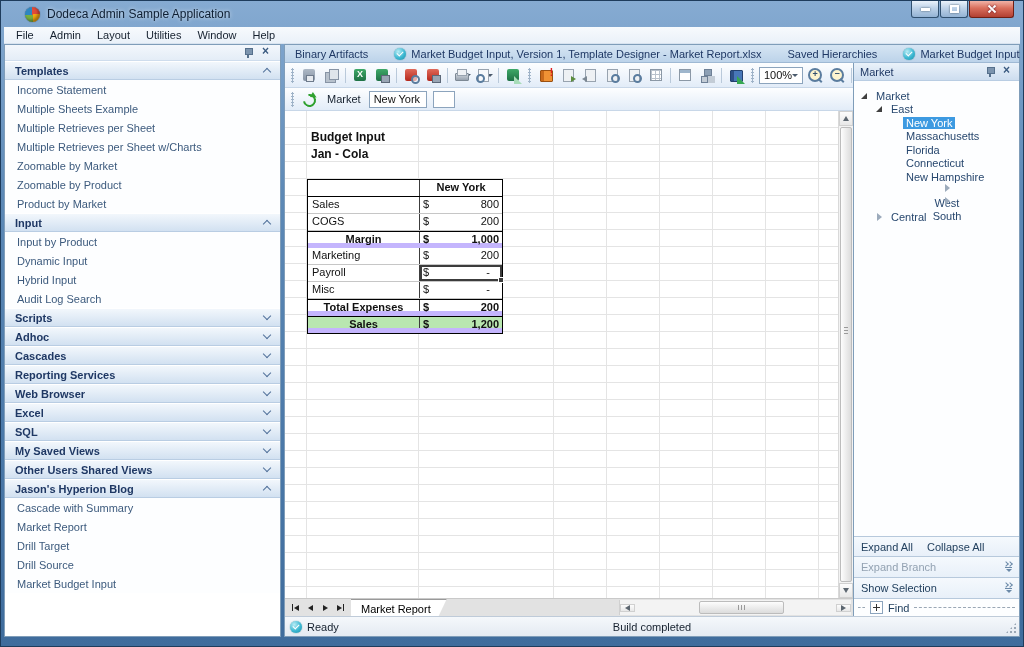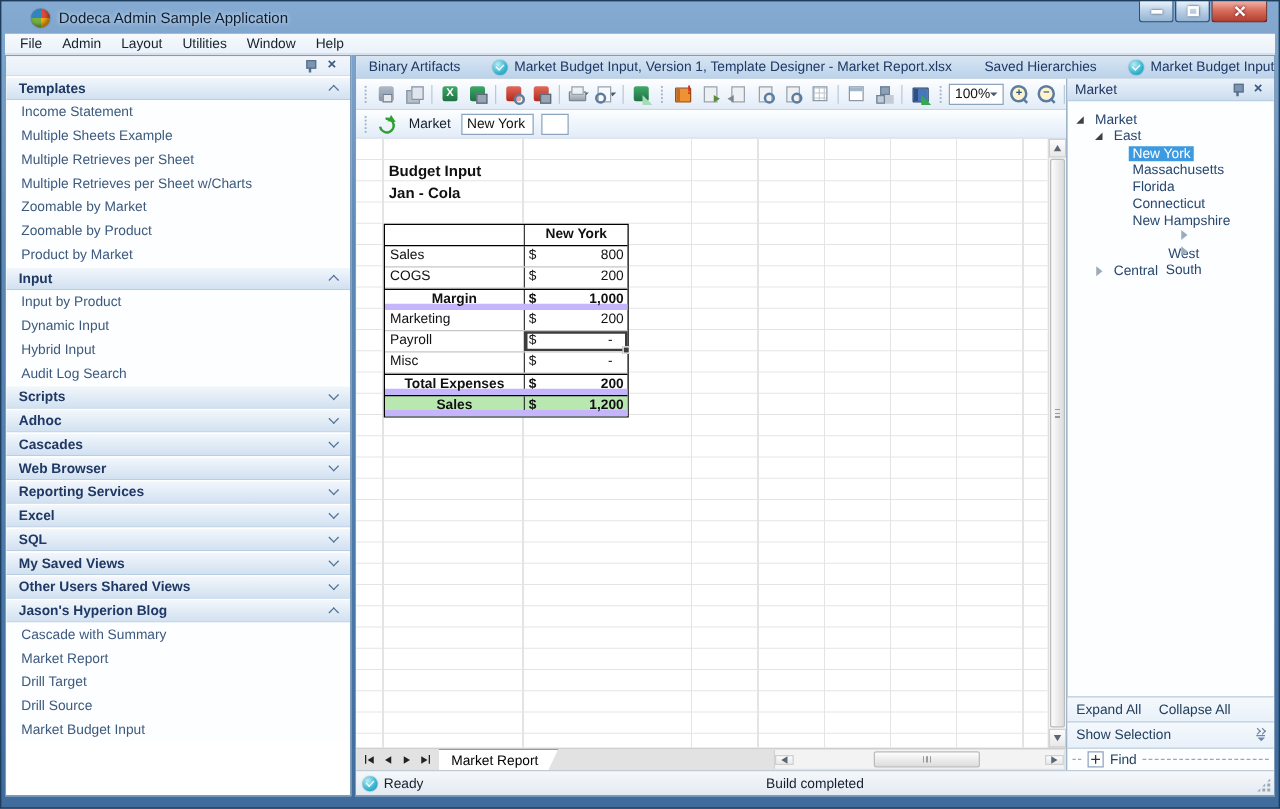--- a/index.html
+++ b/index.html
@@ -293,25 +293,25 @@
             </div>
             <div class="sb-header">
               <span>Adhoc</span>
               <span class="chev down"></span>
             </div>
             <div class="sb-header">
               <span>Cascades</span>
               <span class="chev down"></span>
             </div>
             <div class="sb-header">
+              <span>Reporting Services</span>
+              <span class="chev down"></span>
+            </div>
+            <div class="sb-header">
               <span>Web Browser</span>
-              <span class="chev down"></span>
-            </div>
-            <div class="sb-header">
-              <span>Reporting Services</span>
               <span class="chev down"></span>
             </div>
             <div class="sb-header">
               <span>Excel</span>
               <span class="chev down"></span>
             </div>
             <div class="sb-header">
               <span>SQL</span>
               <span class="chev down"></span>
             </div>
@@ -621,20 +621,32 @@
                   <span class="texp closed"></span>
                   <span class="lbl">Central</span>
                 </div>
               </div>
             <div class="rp-footer">
               <div class="rp-row links">
                 <span>Expand All</span>
                 <span>Collapse All</span>
               </div>
               <div class="rp-row cmd">
+                <span class="cmd-label disabled">Expand Branch</span>
+                <span class="mini-icons">
+                  <span class="mini-dbl">
+                      <i></i>
+                      <i></i>
+                    </span>
+                  <span class="mini-drop">
+                      <i></i>
+                    </span>
+                </span>
+              </div>
+              <div class="rp-row cmd">
                 <span class="cmd-label">Show Selection</span>
                 <span class="mini-icons">
                   <span class="mini-dbl">
                       <i></i>
                       <i></i>
                     </span>
                   <span class="mini-drop">
                       <i></i>
                     </span>
                 </span>

